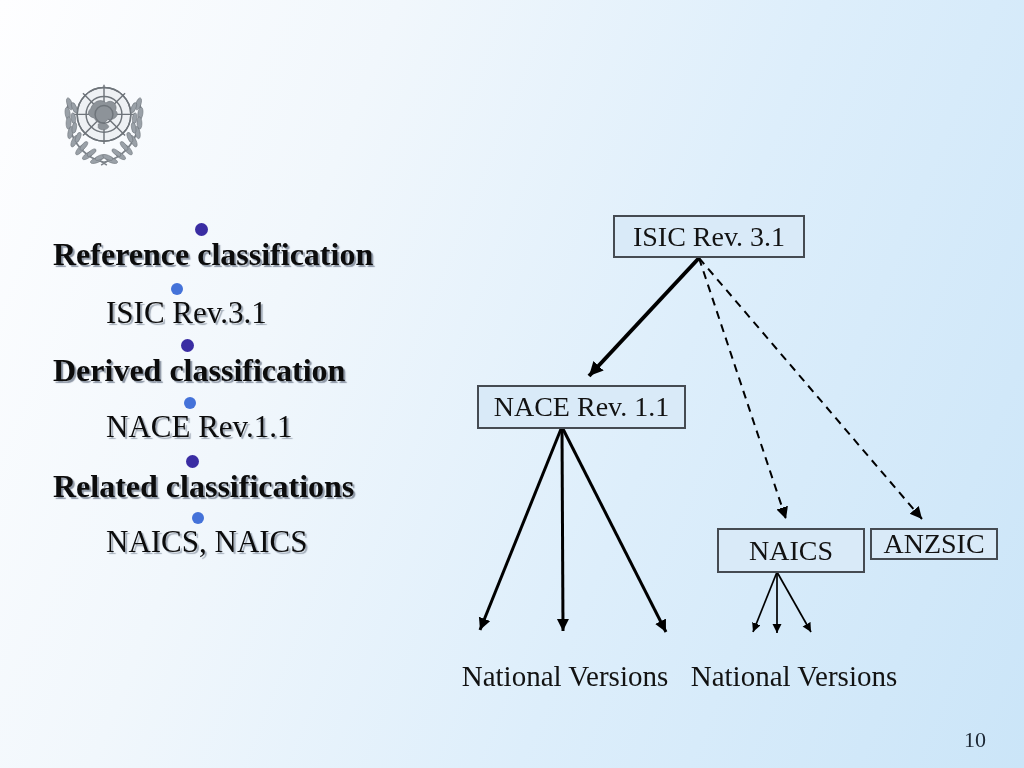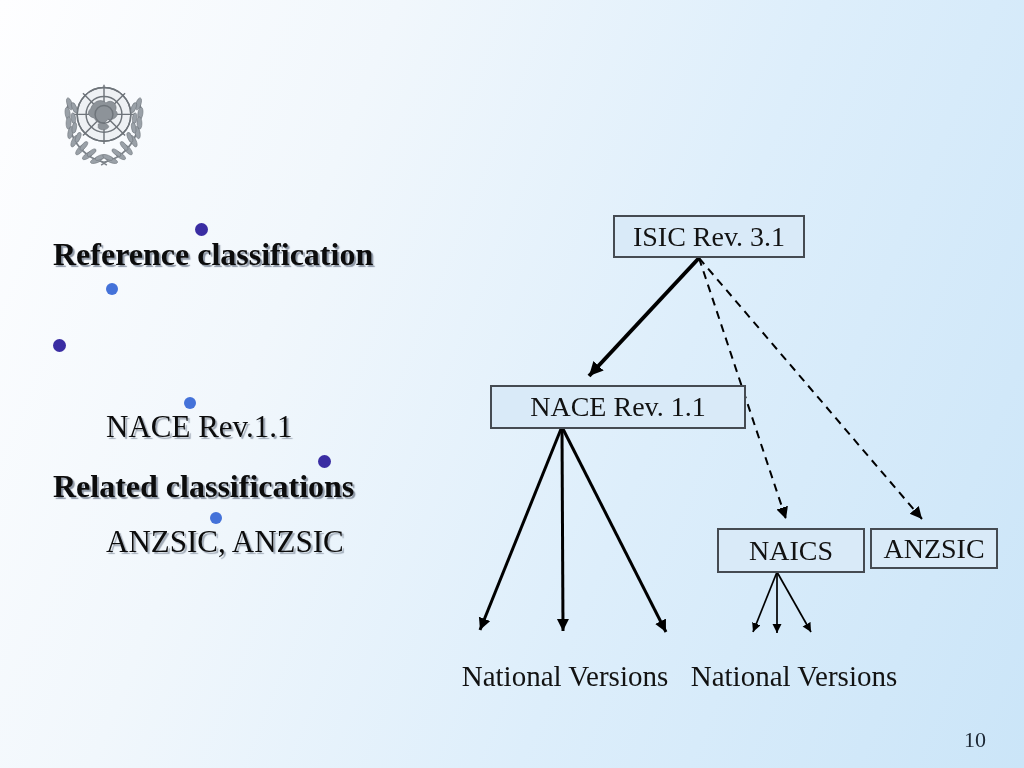--- a/index.html
+++ b/index.html
@@ -29,23 +29,23 @@
     font-size:31px;font-weight:normal;color:#0c0c0c;
     text-shadow:2px 2px 1px rgba(135,145,160,0.75);
   }
   
   .node{
     position:absolute;display:flex;align-items:center;justify-content:center;
     background:#d9eaf8;border:2px solid #454b52;box-sizing:border-box;
     font-size:28px;color:#121212;white-space:nowrap;
   }
   .node-isic  {left:613px;top:215px;width:192px;height:43px;text-align:right;}
-  .node-nace  {left:490px;top:385px;width:256px;height:44px;}
+  .node-nace  {left:477px;top:385px;width:209px;height:44px;}
   .node-naics {left:717px;top:528px;width:148px;height:45px;align-items:center;}
-  .node-anzsic{left:870px;top:528px;width:128px;height:41px;}
+  .node-anzsic{left:870px;top:528px;width:128px;height:32px;}
   .nv-label{
     position:absolute;top:660px;width:240px;text-align:center;
     font-size:29px;color:#121212;white-space:nowrap;
   }
   .nv-left{left:445px;}
   .nv-right{left:674px;}
   .arrows{position:absolute;left:0;top:0;width:1024px;height:768px;pointer-events:none;}
   .page-number{
     position:absolute;right:38px;top:707px;font-size:22px;color:#1b2633;margin-top:20px;
   }
@@ -93,35 +93,37 @@
   </svg>
 
 
   <div>
     <div class="b-row b-l1" style="left:53px;top:223px;">
       <span class="dot dot-l1"></span>
       <span class="b-text">Reference classification</span>
     </div>
     <div class="b-row b-l2" style="left:106px;top:283px;">
       <span class="dot dot-l2"></span>
+      <span class="b-text">ISIC Rev.3.1</span>
     </div>
     <div class="b-row b-l1" style="left:53px;top:339px;">
       <span class="dot dot-l1"></span>
+      <span class="b-text">Derived classification</span>
     </div>
     <div class="b-row b-l2" style="left:106px;top:397px;">
       <span class="dot dot-l2"></span>
       <span class="b-text">NACE Rev.1.1</span>
     </div>
-    <div class="b-row b-l1" style="left:53px;top:455px;align-items:flex-end;">
+    <div class="b-row b-l1" style="left:53px;top:455px;">
       <span class="dot dot-l1"></span>
       <span class="b-text">Related classifications</span>
     </div>
     <div class="b-row b-l2" style="left:106px;top:512px;">
       <span class="dot dot-l2"></span>
-      <span class="b-text">ANZSIC, ANZSIC</span>
+      <span class="b-text">NAICS, NAICS</span>
     </div>
   </div>
 
   <svg class="arrows" viewBox="0 0 1024 768" aria-hidden="true">
     <defs>
       <marker id="ah-l" markerUnits="userSpaceOnUse" markerWidth="18" markerHeight="16" refX="14" refY="7" orient="auto">
         <path d="M0,0 L14,7 L0,14 Z" fill="#000"></path>
       </marker>
       <marker id="ah-m" markerUnits="userSpaceOnUse" markerWidth="15" markerHeight="14" refX="12" refY="6" orient="auto">
         <path d="M0,0 L12,6 L0,12 Z" fill="#000"></path>

